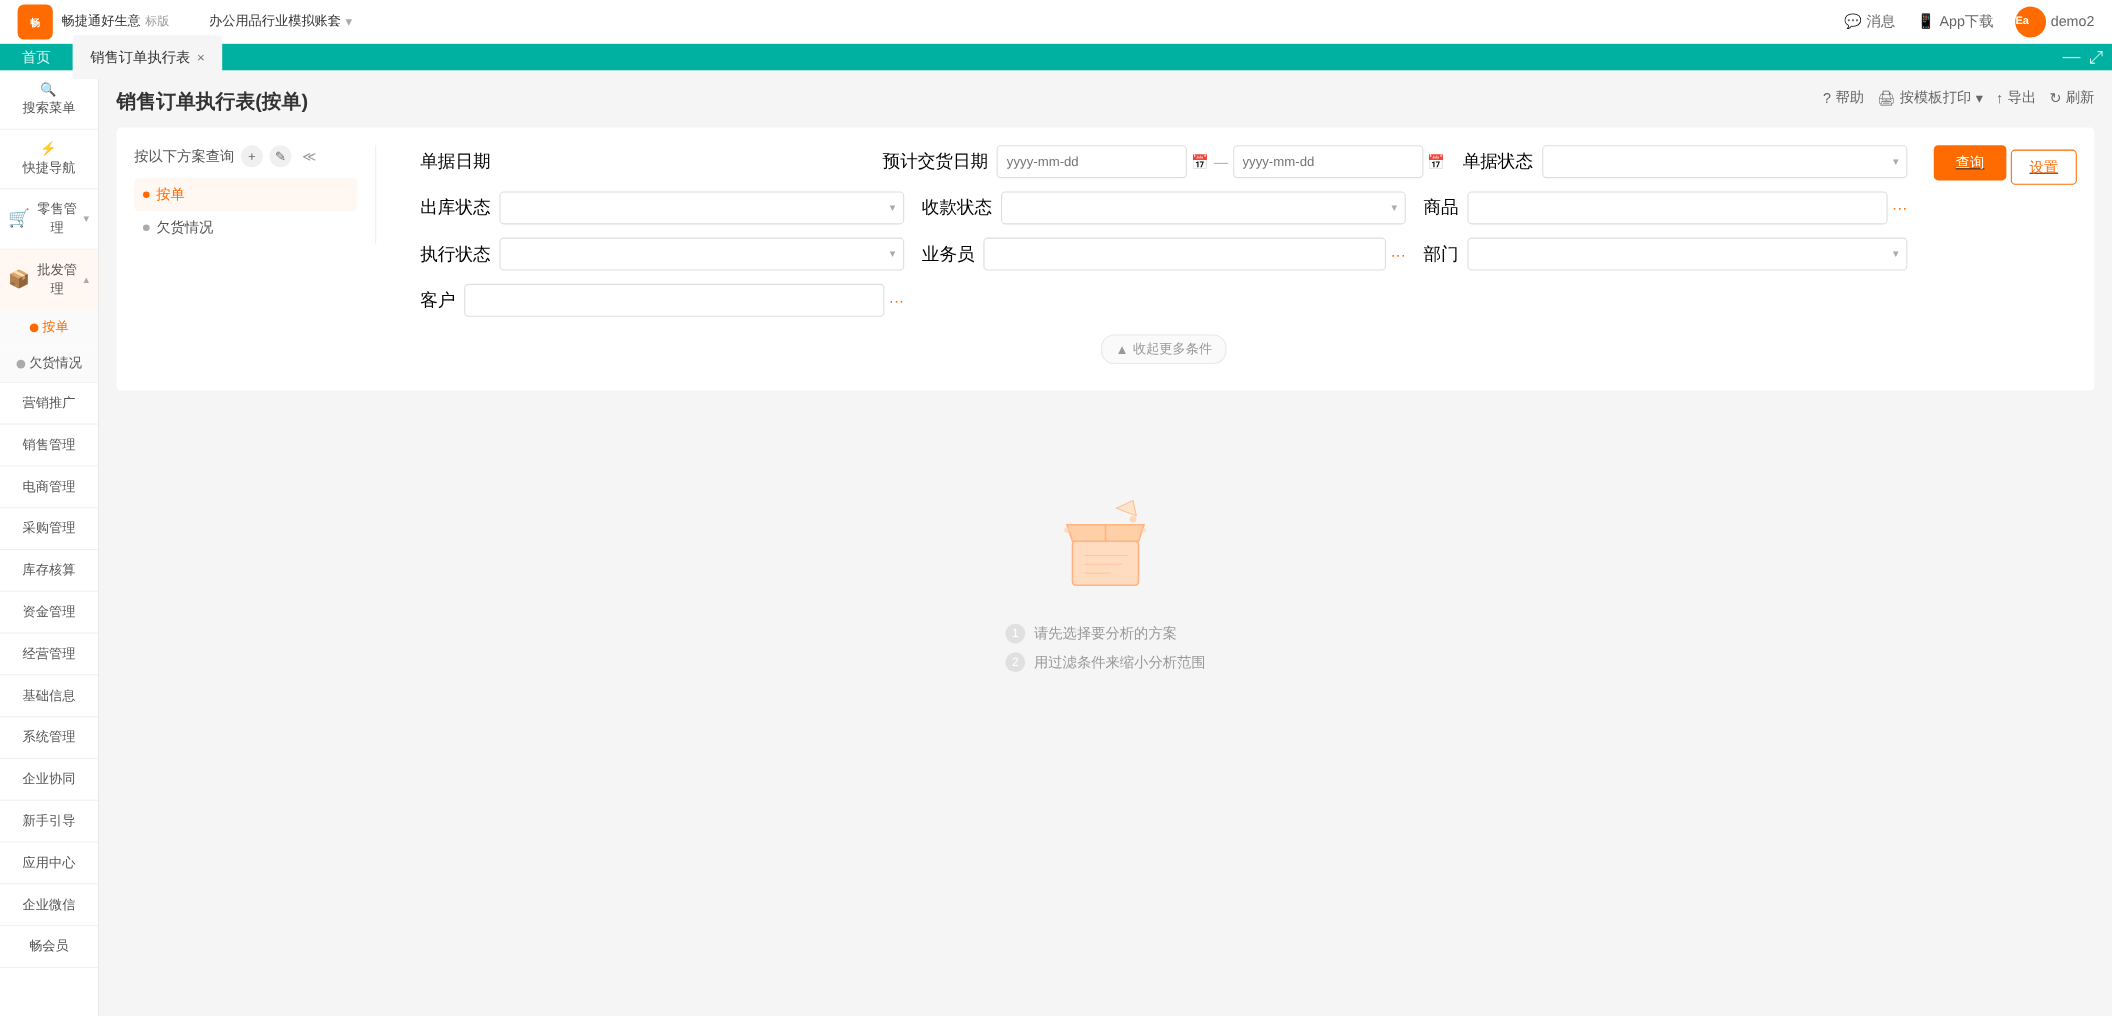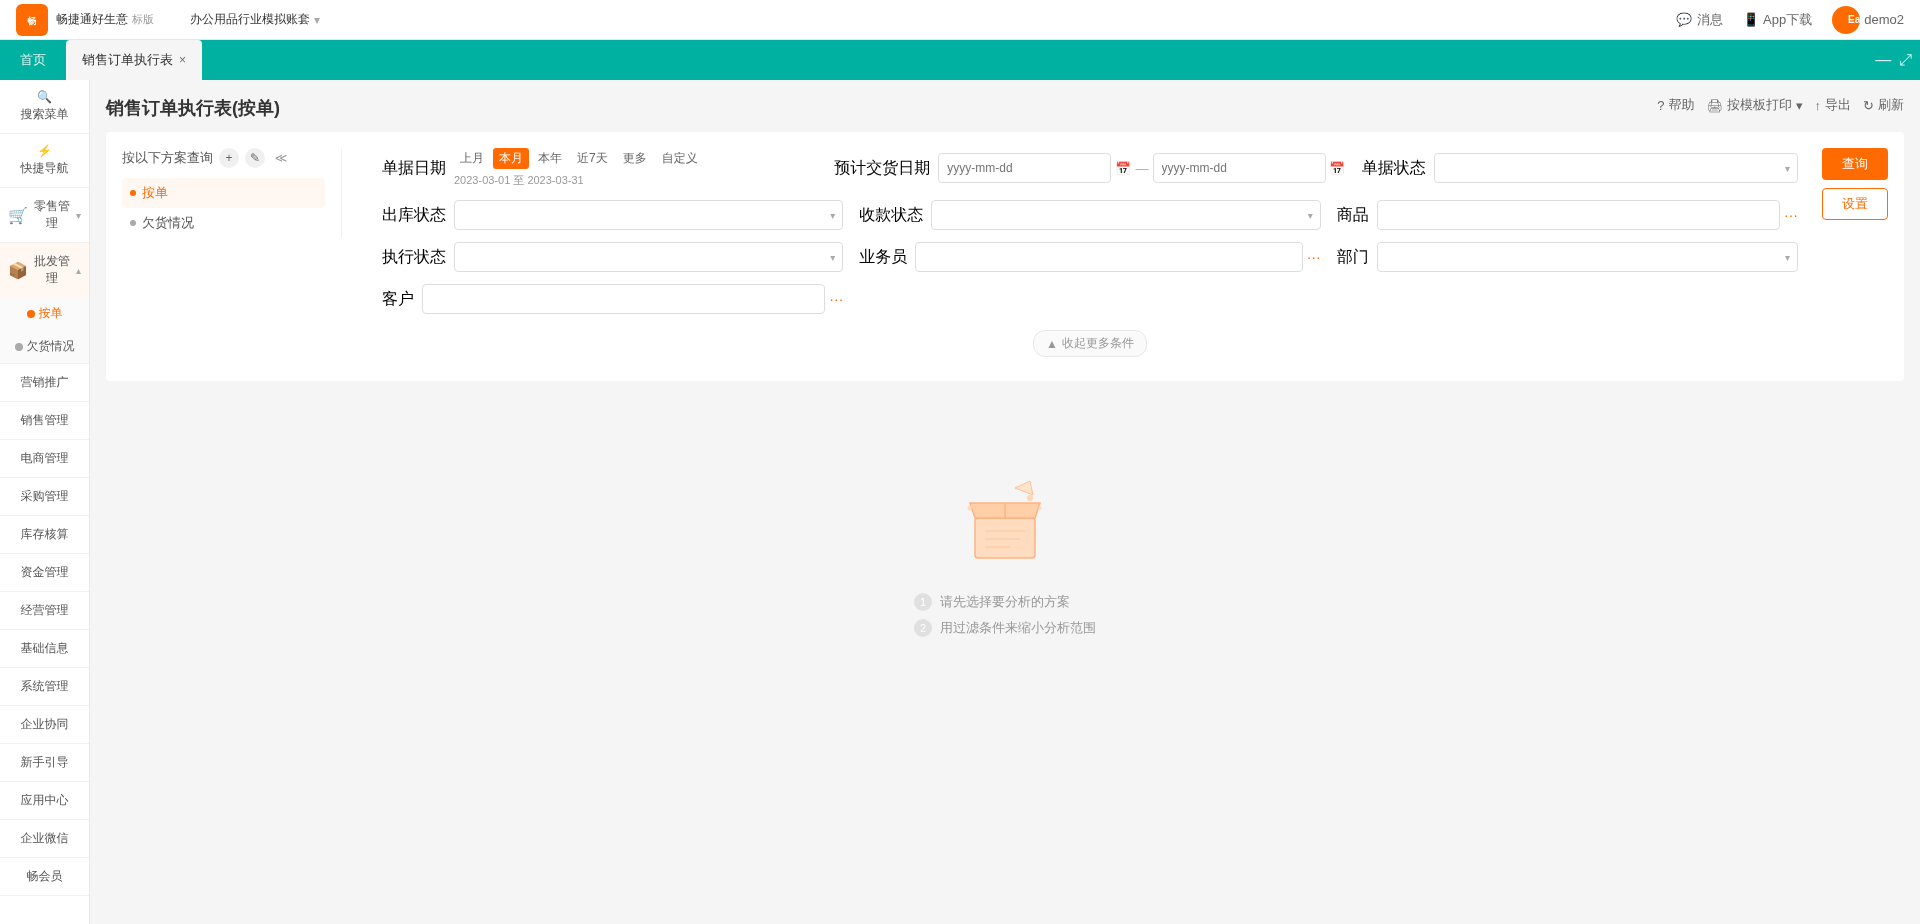--- a/index.html
+++ b/index.html
@@ -15,25 +15,25 @@
       padding: 0 16px;
       border-bottom: 1px solid #e8e8e8;
       flex-shrink: 0;
     }
     .top-bar-left { display: flex; align-items: center; gap: 8px; }
     .logo-icon { width: 32px; height: 32px; background: #ff6b00; border-radius: 6px; display: flex; align-items: center; justify-content: center; color: white; font-size: 12px; font-weight: bold; }
     .top-title { font-size: 12px; color: #666; display: flex; align-items: center; gap: 4px; text-align: right; }
     .top-title span { color: #333; }
     .top-bar-right { display: flex; align-items: center; gap: 20px; }
     .top-bar-right .item { display: flex; align-items: center; gap: 4px; color: #666; font-size: 13px; cursor: pointer; }
-    .avatar { width: 28px; height: 28px; border-radius: 50%; background: #ff6b00; display: flex; align-items: center; justify-content: flex-end; color: white; font-size: 11px; overflow: hidden; }
+    .avatar { width: 28px; height: 28px; border-radius: 50%; background: #ff6b00; display: flex; align-items: center; justify-content: flex-start; color: white; font-size: 11px; overflow: hidden; }
 
     
     .tab-bar {
-      height: 40px;
+      height: 24px;
       background: #00b0a0;
       display: flex;
       align-items: center;
       padding: 0 0 0 0;
       flex-shrink: 0;
     }
     .tab-item {
       height: 40px;
       display: flex;
       align-items: center;
@@ -208,21 +208,21 @@
     .btn-search {
       background: #ff6b00; color: #fff; border: none; border-radius: 4px;
       padding: 0 20px; height: 32px; font-size: 13px; cursor: pointer;
     }
     .btn-setting {
       background: #fff; color: #ff6b00; border: 1px solid #ff6b00; border-radius: 4px;
       padding: 0 16px; height: 32px; font-size: 13px; cursor: pointer; margin-top: 4px;
     }
 
     
-    .right-btns { display: flex; flex-direction: column; gap: 4px; flex-shrink: 0; }
+    .right-btns { display: flex; flex-direction: row; gap: 4px; flex-shrink: 0; text-decoration: underline; }
 
     
     .empty-state {
       display: flex;
       flex-direction: column;
       align-items: center;
       justify-content: center;
       padding: 80px 0;
       color: #aaa;
       font-size: 13px;
@@ -458,31 +458,20 @@
             </li>
           </ul>
         </div>
 
         <div class="filter-right">
 
           <div style="display:grid; grid-template-columns: repeat(3, 1fr); gap: 12px 16px; margin-bottom: 12px;">
 
             <div class="filter-field">
               <span class="filter-label">单据日期</span>
-              <div style="flex:1; display:flex; flex-direction:column; gap:4px;">
-                <div style="display:flex; align-items:center; gap:3px;">
-                  <button class="date-quickbtn">上月</button>
-                  <button class="date-quickbtn active">本月</button>
-                  <button class="date-quickbtn">本年</button>
-                  <button class="date-quickbtn">近7天</button>
-                  <button class="date-quickbtn">更多</button>
-                  <button class="date-quickbtn">自定义</button>
-                </div>
-                <div style="font-size:11px; color:#999;">2023-03-01 至 2023-03-31</div>
-              </div>
             </div>
 
             <div class="filter-field">
               <span class="filter-label">预计交货日期</span>
               <div class="filter-date-range">
                 <input class="date-input" type="text" placeholder="yyyy-mm-dd" style="">
                 <span class="date-icon">📅</span>
                 <span class="separator">—</span>
                 <input class="date-input" type="text" placeholder="yyyy-mm-dd" style="">
                 <span class="date-icon">📅</span>

